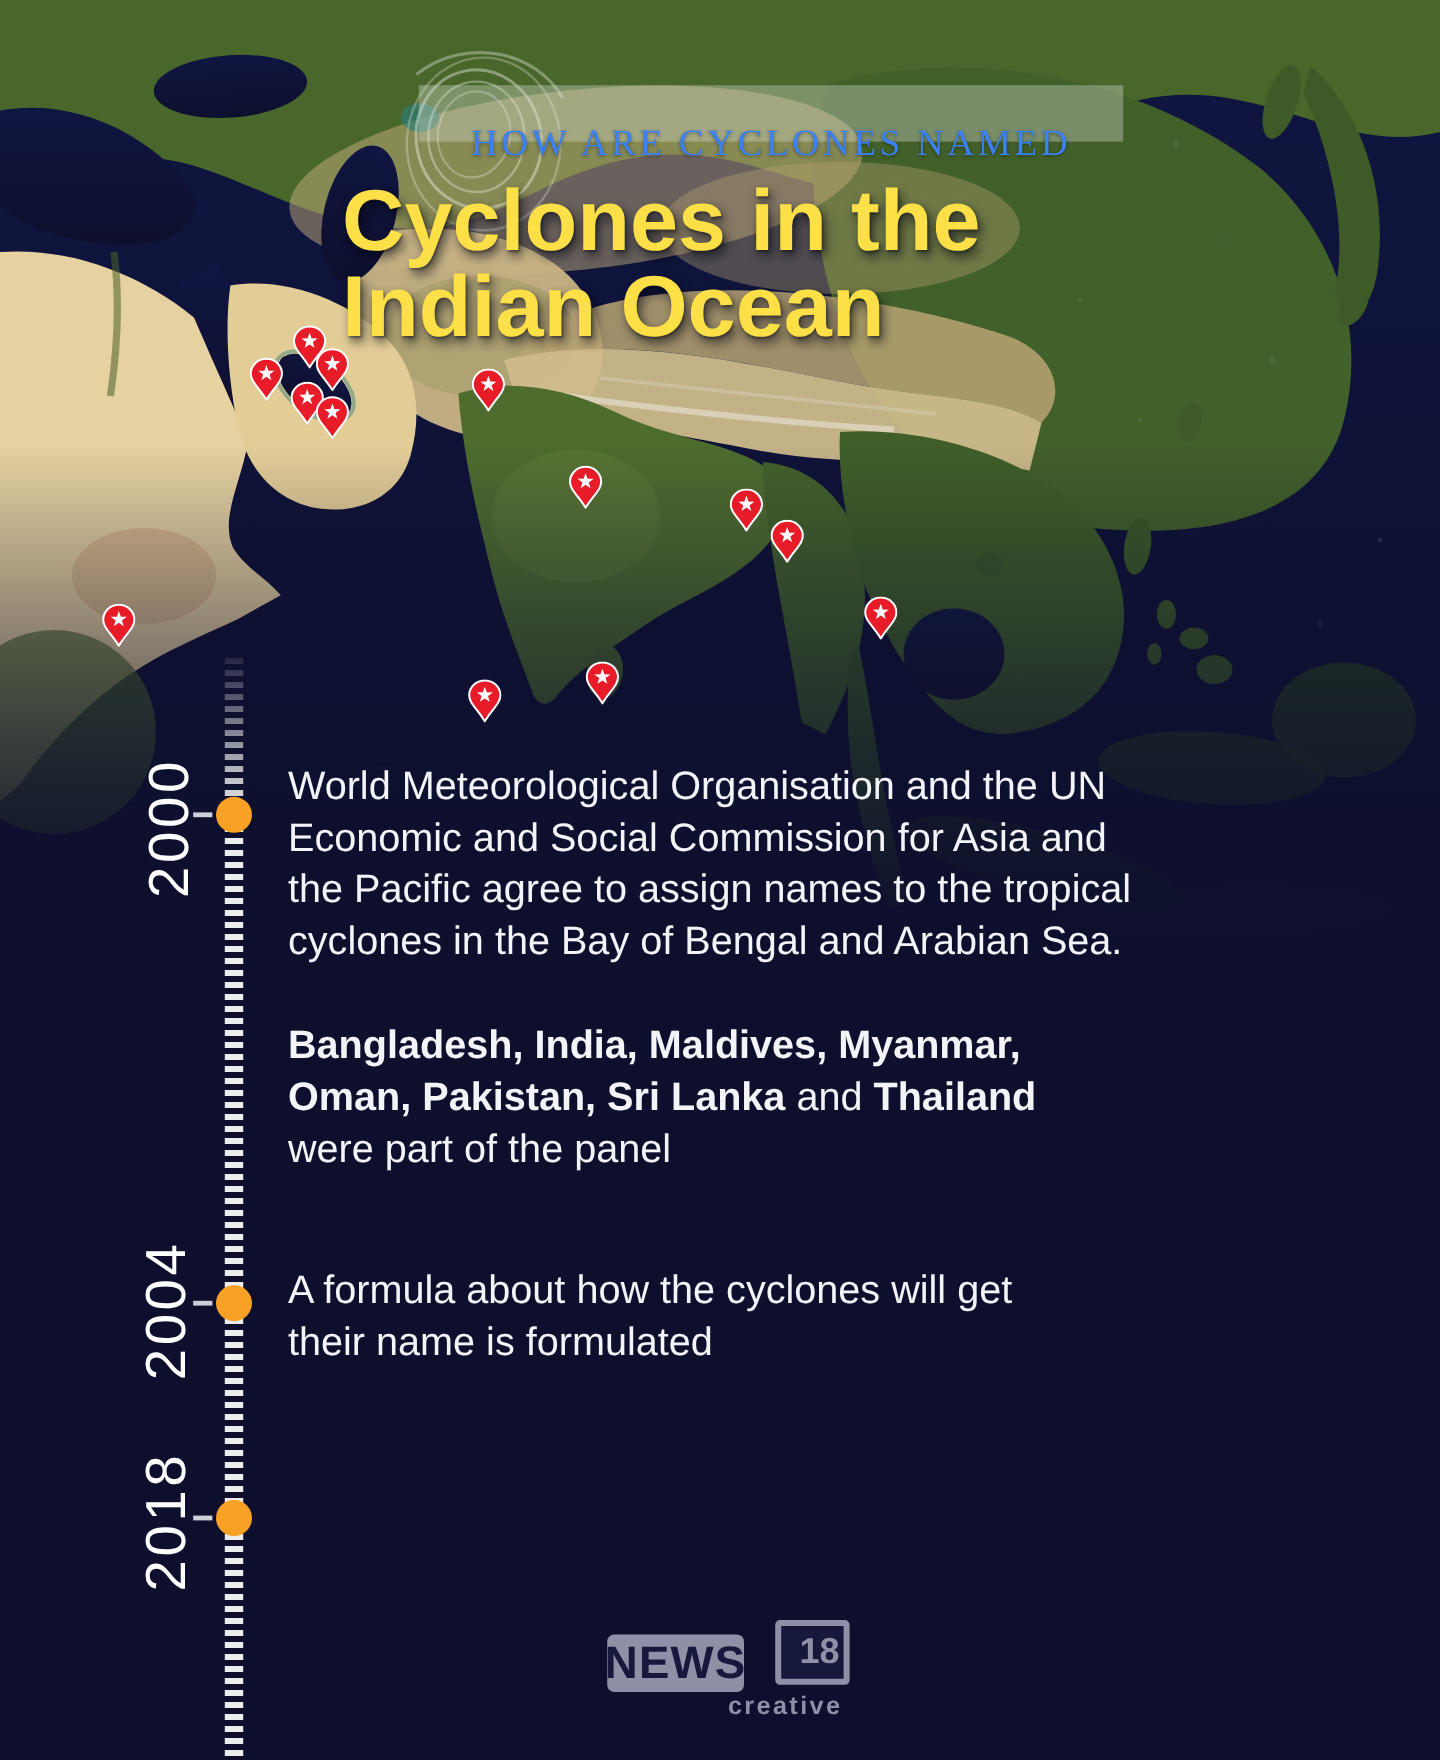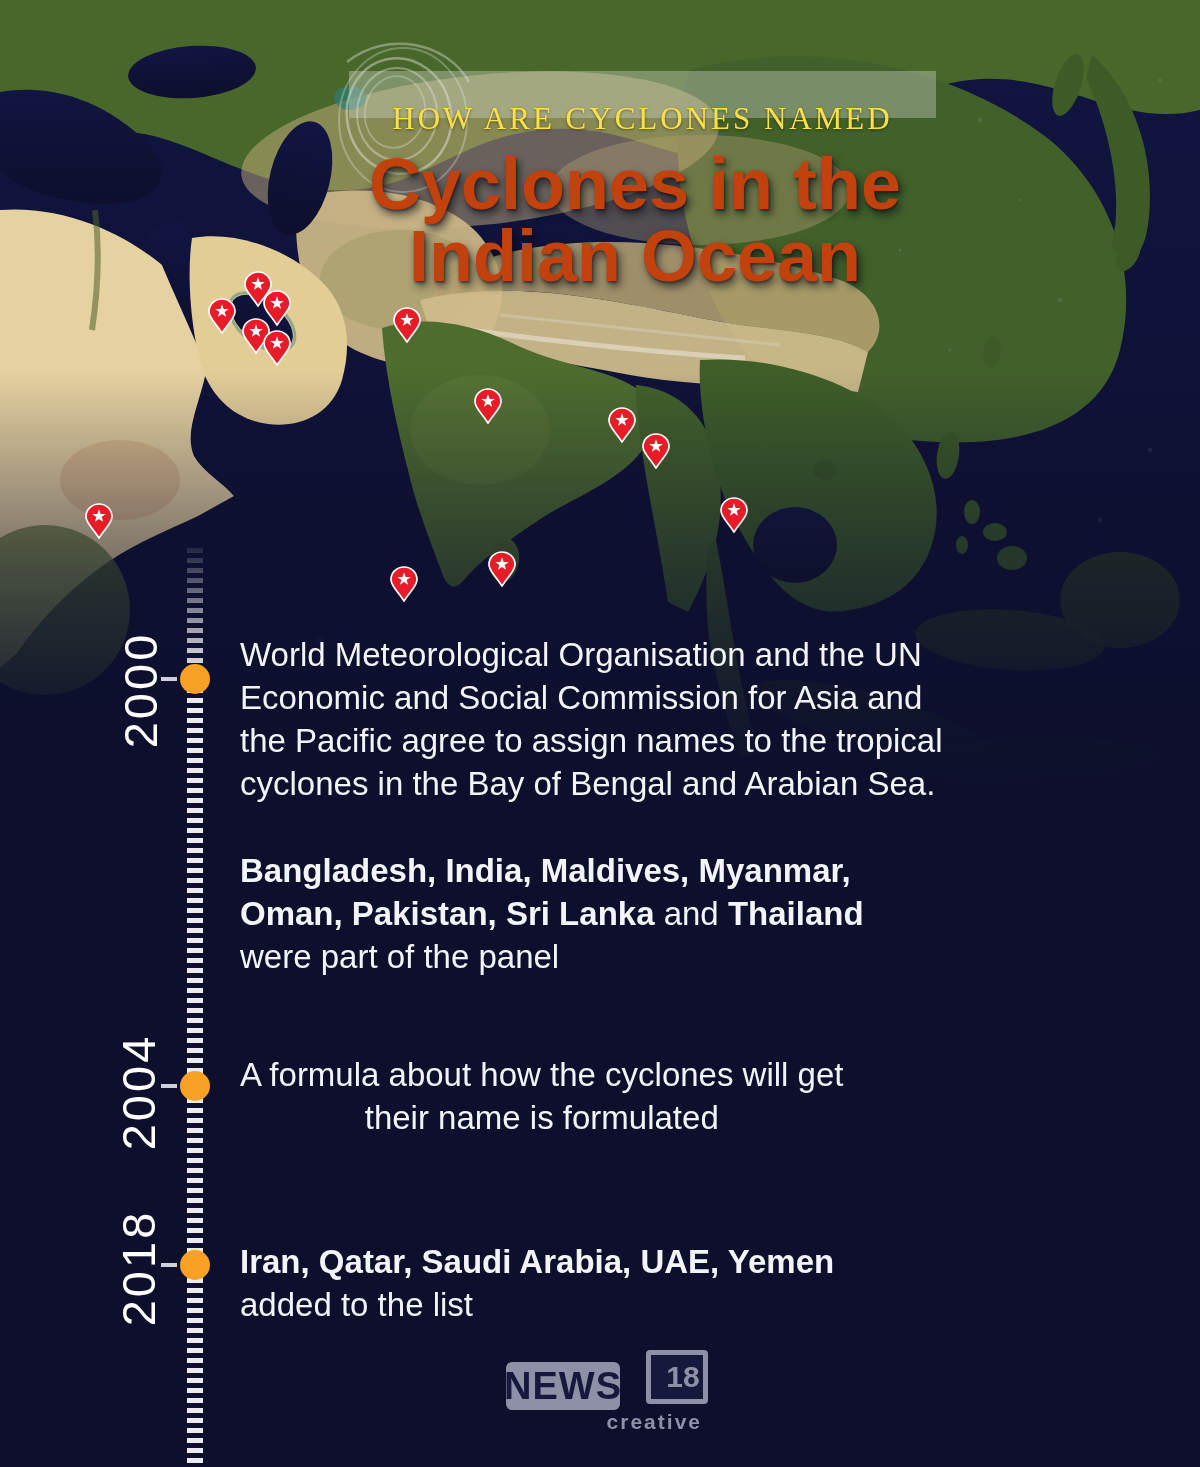--- a/index.html
+++ b/index.html
@@ -13,40 +13,40 @@
   .map-fade { position:absolute; inset:0; pointer-events:none;
     background:linear-gradient(180deg, rgba(13,15,45,0) 0%, rgba(13,15,45,0) 42%,
       rgba(13,15,45,.45) 62%, rgba(13,15,45,.92) 84%, #0d0f2d 100%); }
   .pin { position:absolute; width:28px; height:36px; margin-left:-14px; margin-top:-13px; }
 
   
   .swirl { position:absolute; left:325px; top:20px; }
   .kicker-band { position:absolute; left:349px; top:71px; width:587px; height:47px;
     background:rgba(212,218,206,.38); display:flex; align-items:center; justify-content:center; }
   .kicker { font-family:"Liberation Serif", serif; font-size:31px; letter-spacing:3px;
-    color:#fde047; white-space:nowrap; text-shadow:0 1px 3px rgba(0,0,0,.45);margin-top:48px; }
-  .title { position:absolute; left:285px; top:148px; width:700px; text-align:center;
-    font-size:72px; line-height:72px; font-weight:800; color:#c2410c; white-space:pre-line;
+    color:#3b82f6; white-space:nowrap; text-shadow:0 1px 3px rgba(0,0,0,.45);margin-top:48px; }
+  .title { position:absolute; left:285px; top:148px; width:700px; text-align:left;
+    font-size:72px; line-height:72px; font-weight:800; color:#fde047; white-space:pre-line;
     text-shadow:3px 5px 9px rgba(5,8,20,.65), 1px 2px 2px rgba(5,8,20,.4); }
 
   
   .tl-line { position:absolute; left:187px; top:548px; width:16px; height:919px;
     background:repeating-linear-gradient(to bottom, rgba(255,255,255,.92) 0 5px, rgba(255,255,255,0) 5px 10px);
     -webkit-mask-image:linear-gradient(to bottom, rgba(0,0,0,.1) 0, #000 130px);
     mask-image:linear-gradient(to bottom, rgba(0,0,0,.1) 0, #000 130px); }
   .tl-dot { position:absolute; left:180px; width:30px; height:30px; border-radius:50%; background:#f9a125; }
   .dot-2000 { top:664px; } .dot-2004 { top:1071px; } .dot-2018 { top:1250px; }
   .tl-tick { position:absolute; left:161px; width:16px; height:4px; background:rgba(240,242,248,.85); }
   .tick-2000 { top:677px; } .tick-2004 { top:1084px; } .tick-2018 { top:1263px; }
   .tl-year { position:absolute; color:#ffffff; font-size:47px; font-weight:300; letter-spacing:3px;
     transform:translate(-50%,-50%) rotate(-90deg); white-space:nowrap; }
   .year-2000 { left:140px; top:690px; } .year-2004 { left:138px; top:1092px; } .year-2018 { left:138px; top:1268px; }
 
   .tl-text { position:absolute; left:240px; color:#f2f4f8; font-size:33px; line-height:43px; white-space:pre-line; }
-  .t-2000a { top:633px; } .t-2000b { top:849px; } .t-2004 { top:1053px;text-align:center; } .t-2018 { top:1240px; }
+  .t-2000a { top:633px; } .t-2000b { top:849px; } .t-2004 { top:1053px; } .t-2018 { top:1240px; }
   .b { font-weight:700; }
 
   
   .logo { position:absolute; left:506px; top:1348px; width:196px; height:82px; }
   .logo-news-box { position:absolute; left:0; top:14px; width:114px; height:48px; background:#8d90a6;
     border-radius:6px; display:flex; align-items:center; justify-content:center;
     font-size:38px; font-weight:800; color:#16183c; letter-spacing:1px; }
   .logo-18-box { position:absolute; left:140px; top:2px; width:40px; height:44px; background:#16183c;
     border:5px solid #8d90a6; border-radius:4px; display:flex; align-items:center; justify-content:center;
     font-size:30px; font-weight:800; color:#8d90a6;padding-left:12px; }
@@ -256,22 +256,20 @@
 
   <div class="tl-year year-2004">2004</div>
   <div class="tl-tick tick-2004"></div>
   <div class="tl-dot dot-2004"></div>
   <div class="tl-text t-2004">A formula about how the cyclones will get
 their name is formulated</div>
 
   <div class="tl-year year-2018">2018</div>
   <div class="tl-tick tick-2018"></div>
   <div class="tl-dot dot-2018"></div>
-  <div class="tl-text t-2018"><span class="b">Iran, Qatar, Saudi Arabia, UAE, Yemen</span><span>
-added to the list</span></div>
 
   <div class="logo">
     <div class="logo-news-box">
       <span>NEWS</span>
     </div>
     <div class="logo-18-box">
       <span>18</span>
     </div>
     <div class="logo-tagline">creative</div>
   </div>

